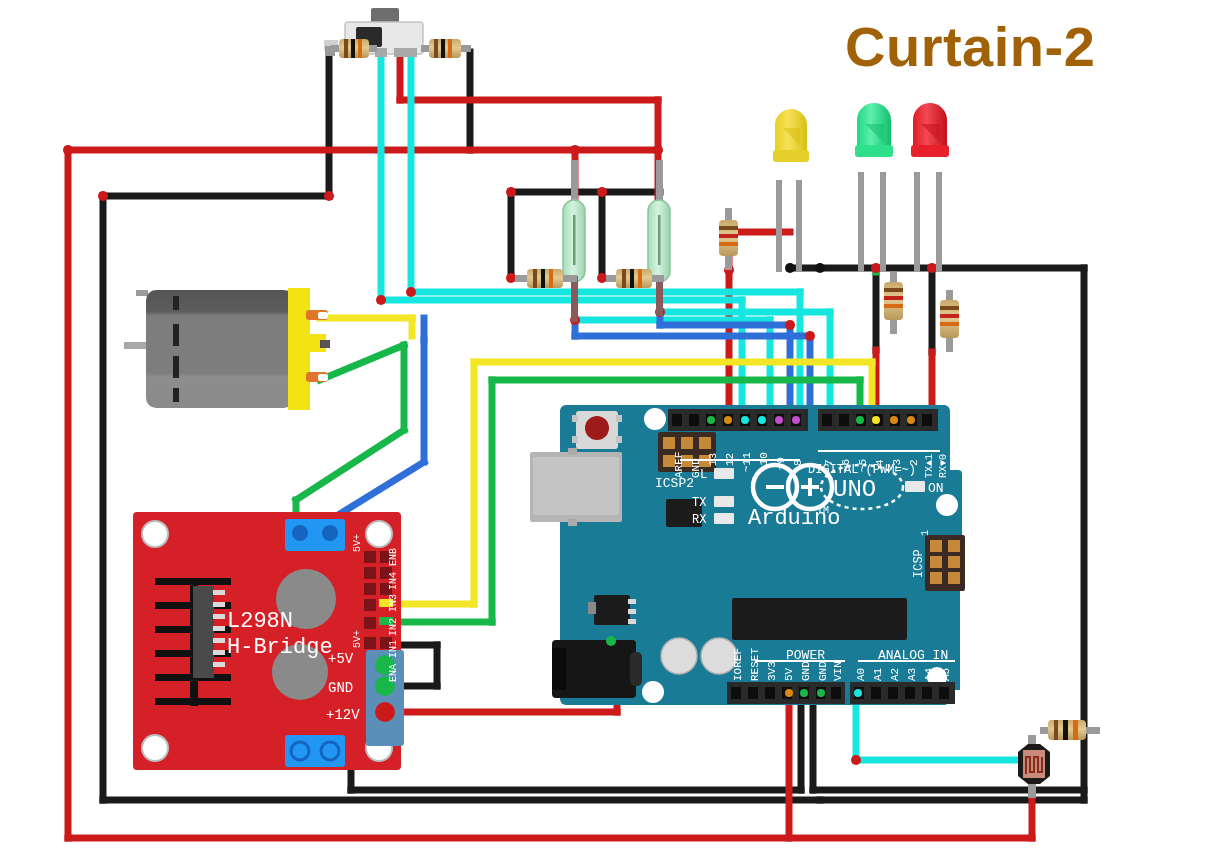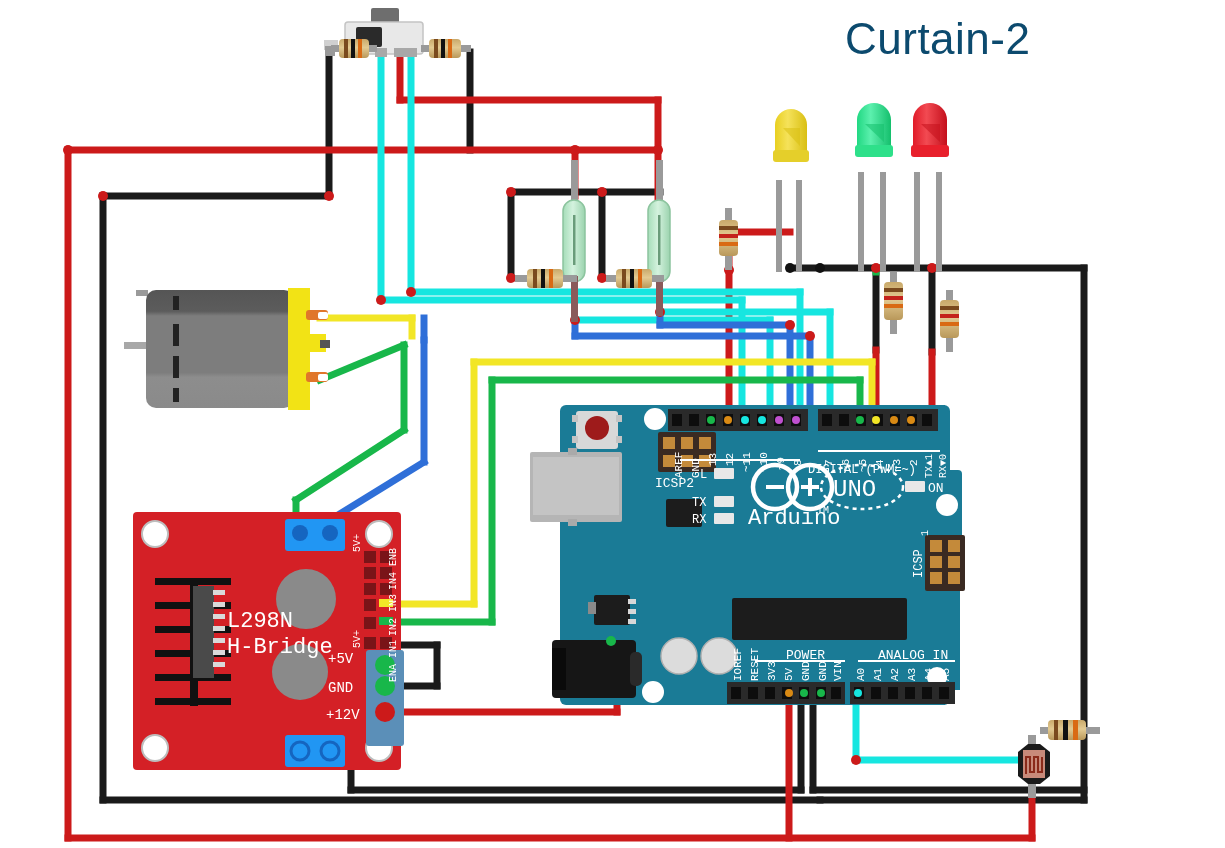--- a/index.html
+++ b/index.html
@@ -1,22 +1,22 @@
 <!DOCTYPE html>
 <html><head>
 <meta charset="utf-8">
 <title>Curtain-2</title>
 <style>
   html,body{margin:0;padding:0;background:#ffffff;}
   body{width:1225px;height:848px;position:relative;overflow:hidden;
        font-family:"Liberation Sans", sans-serif;}
   #stage{position:absolute;left:0;top:0;width:1225px;height:848px;}
   #stage svg{display:block;}
-  .ttl{position:absolute;color:#0c4a6e;font-size:44px;letter-spacing:0.5px;
-       font-family:"Liberation Sans", sans-serif;white-space:nowrap;}
+  .ttl{position:absolute;color:#a16207;font-size:56px;letter-spacing:0.5px;
+       font-family:"Liberation Sans", sans-serif;white-space:nowrap;font-weight:bold;}
 </style>
 </head>
 <body>
 
 <div id="stage">
 <svg width="1225" height="848" viewBox="0 0 1225 848" xmlns="http://www.w3.org/2000/svg">
   <defs>
     <linearGradient id="motorBody" x1="0" y1="0" x2="0" y2="1">
       <stop offset="0%" stop-color="#555555"></stop>
       <stop offset="18%" stop-color="#5c5c5c"></stop>

